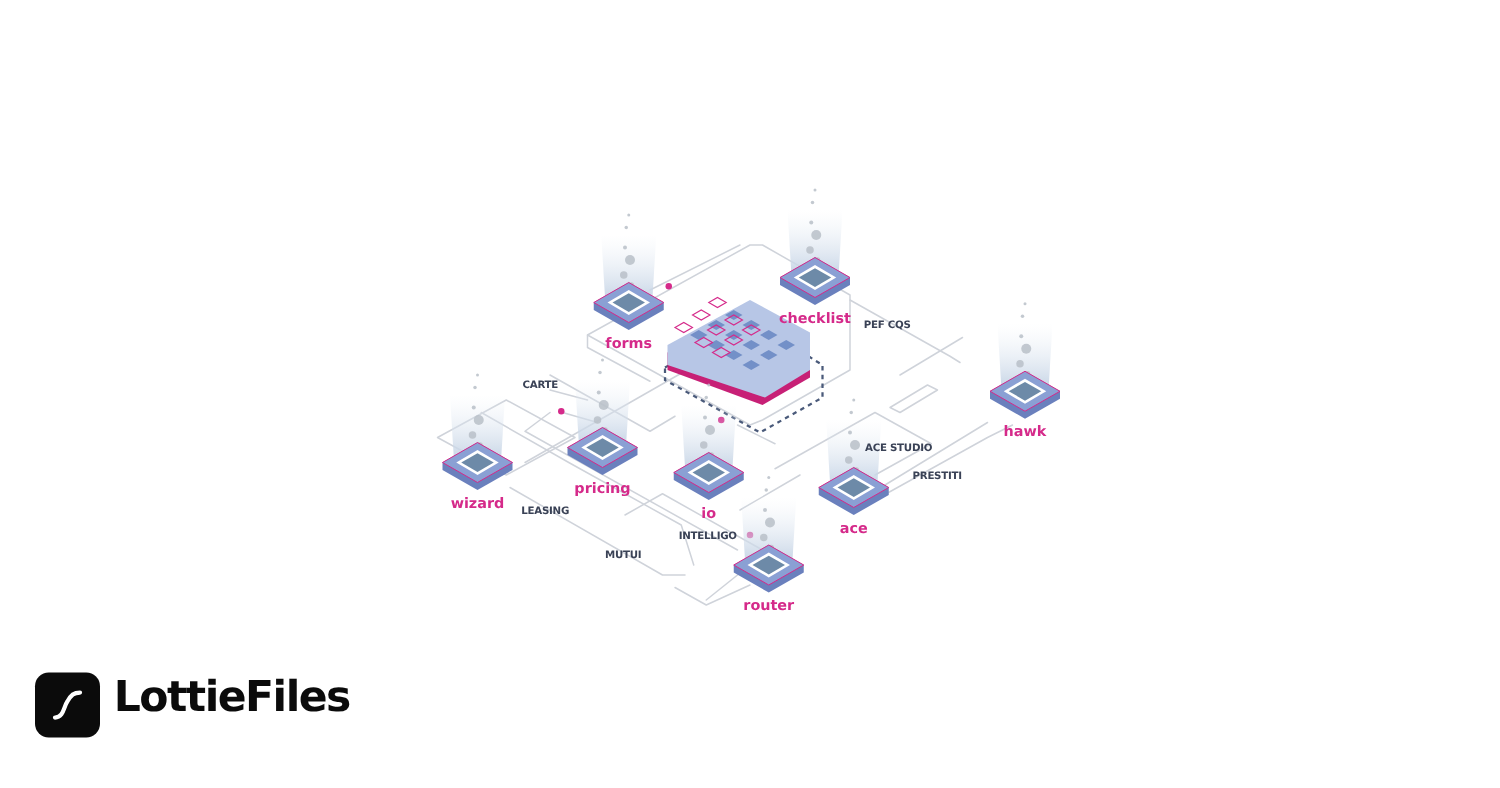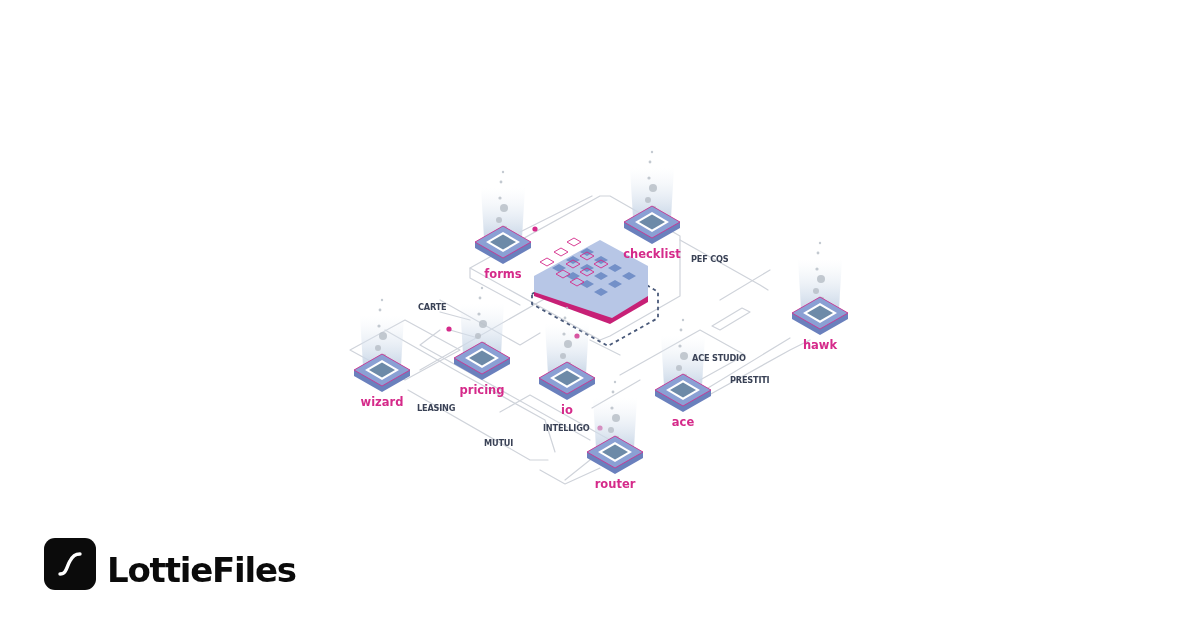--- a/index.html
+++ b/index.html
@@ -1,20 +1,20 @@
 <!DOCTYPE html>
 <html><head>
 <meta charset="utf-8">
 <style>
   html, body { margin:0; padding:0; background:#ffffff; }
   body { width:1200px; height:630px; position:relative; overflow:hidden; font-family:"Liberation Sans", sans-serif; }
   #scene { position:absolute; left:0; top:0; width:1200px; height:630px; }
   .lbl-node { font-family:"DejaVu Sans", sans-serif; font-weight:bold; font-size:11.5px; fill:#d52a8a; }
   .lbl-edge { font-family:"DejaVu Sans", sans-serif; font-weight:bold; font-size:8.2px; fill:#3a4256; letter-spacing:-0.2px; }
-  .logo { position:absolute; left:44px; top:538px; display:flex; align-items:flex-end; }
+  .logo { position:absolute; left:28px; top:538px; display:flex; align-items:flex-start; }
   .logo-mark { width:52px; height:52px; background:#0b0b0b; border-radius:11px; display:flex; align-items:center; justify-content:center; }
   .logo-text { margin-left:11px; font-family:"DejaVu Sans", sans-serif; font-weight:bold; font-size:34px; color:#0b0b0b; letter-spacing:-1.2px; }
 </style>
 </head>
 <body>
 
 <svg id="scene" viewBox="0 0 1200 630" xmlns="http://www.w3.org/2000/svg">
   <defs>
     <linearGradient id="beamGrad" x1="0" y1="1" x2="0" y2="0">
       <stop offset="0" stop-color="#c7d5e6" stop-opacity="0.95"></stop>

